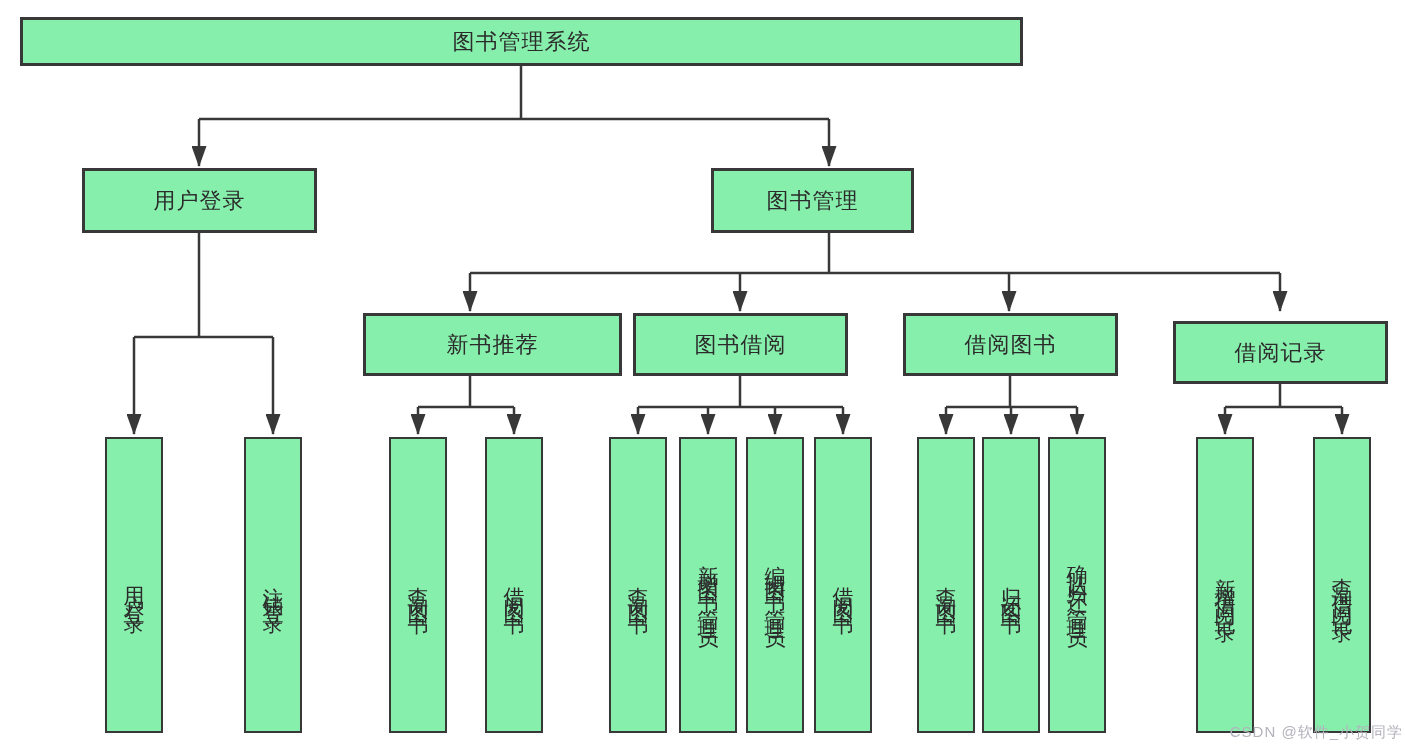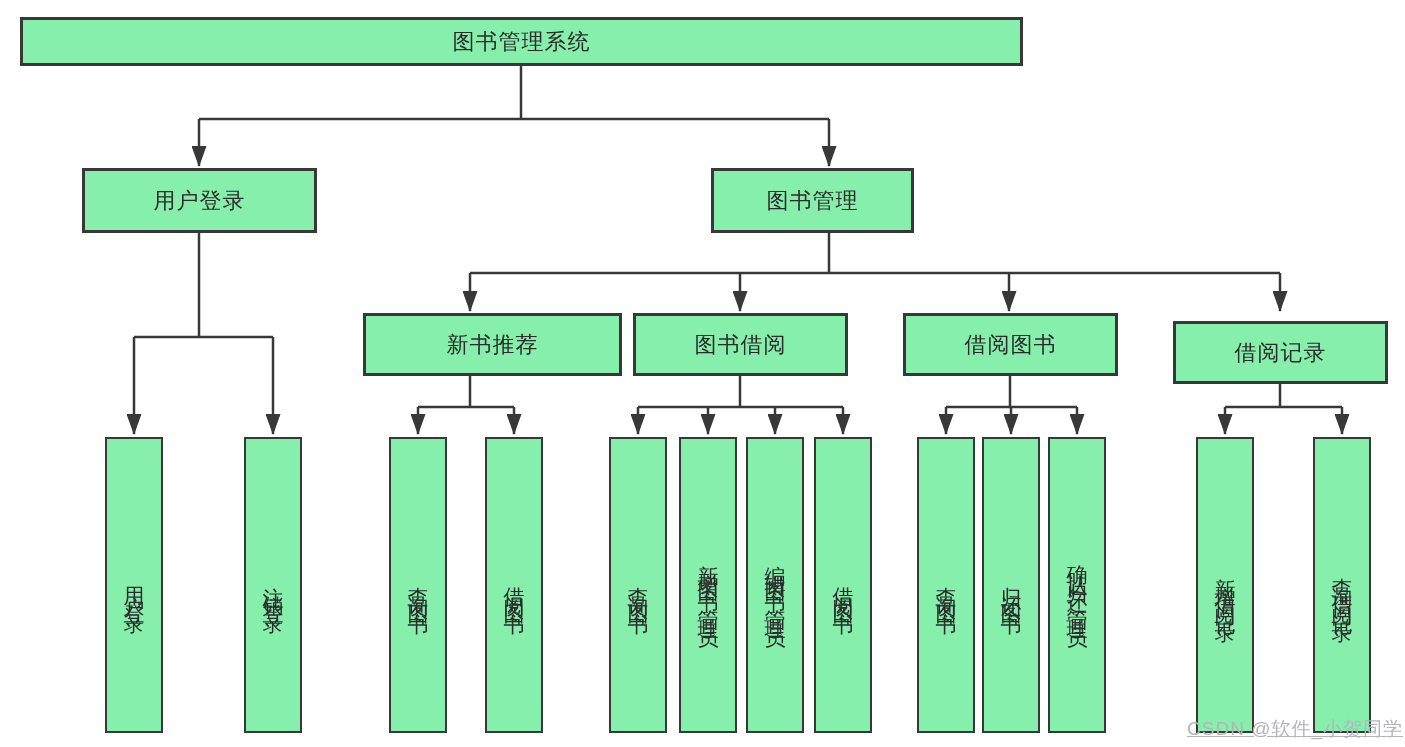--- a/index.html
+++ b/index.html
@@ -40,25 +40,24 @@
     font-size: 21px;
     letter-spacing: 9px;
     writing-mode: vertical-rl;
     text-orientation: mixed;
     padding-top: 6px;
   }
   .watermark {
     position: absolute;
     right: 2px;
     bottom: 5px;
-    font-size: 19px;
+    font-size: 15px;
     letter-spacing: 1px;
     color: var(--watermark, #b3b3bc);
     white-space: nowrap;
-    text-decoration: underline;
   }
 </style>
 </head>
 <body>
 
 <div class="canvas">
 
   <svg class="wires" width="1405" height="747" viewBox="0 0 1405 747" aria-hidden="true">
     <defs>
       <marker id="ah" markerUnits="userSpaceOnUse" markerWidth="21" markerHeight="15" viewBox="0 0 21 15" refX="20" refY="7.5" orient="auto">

